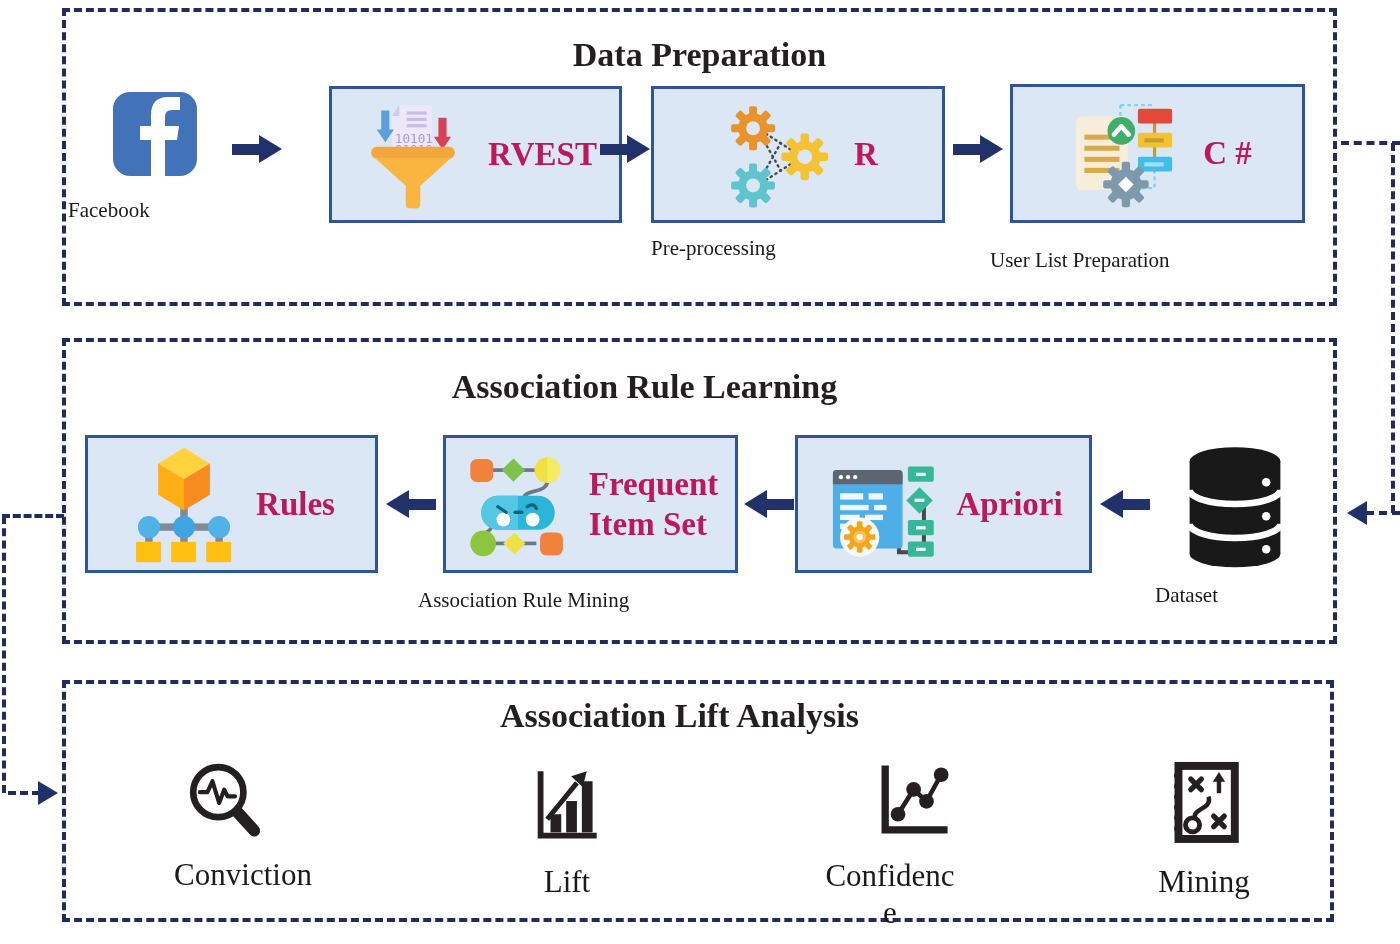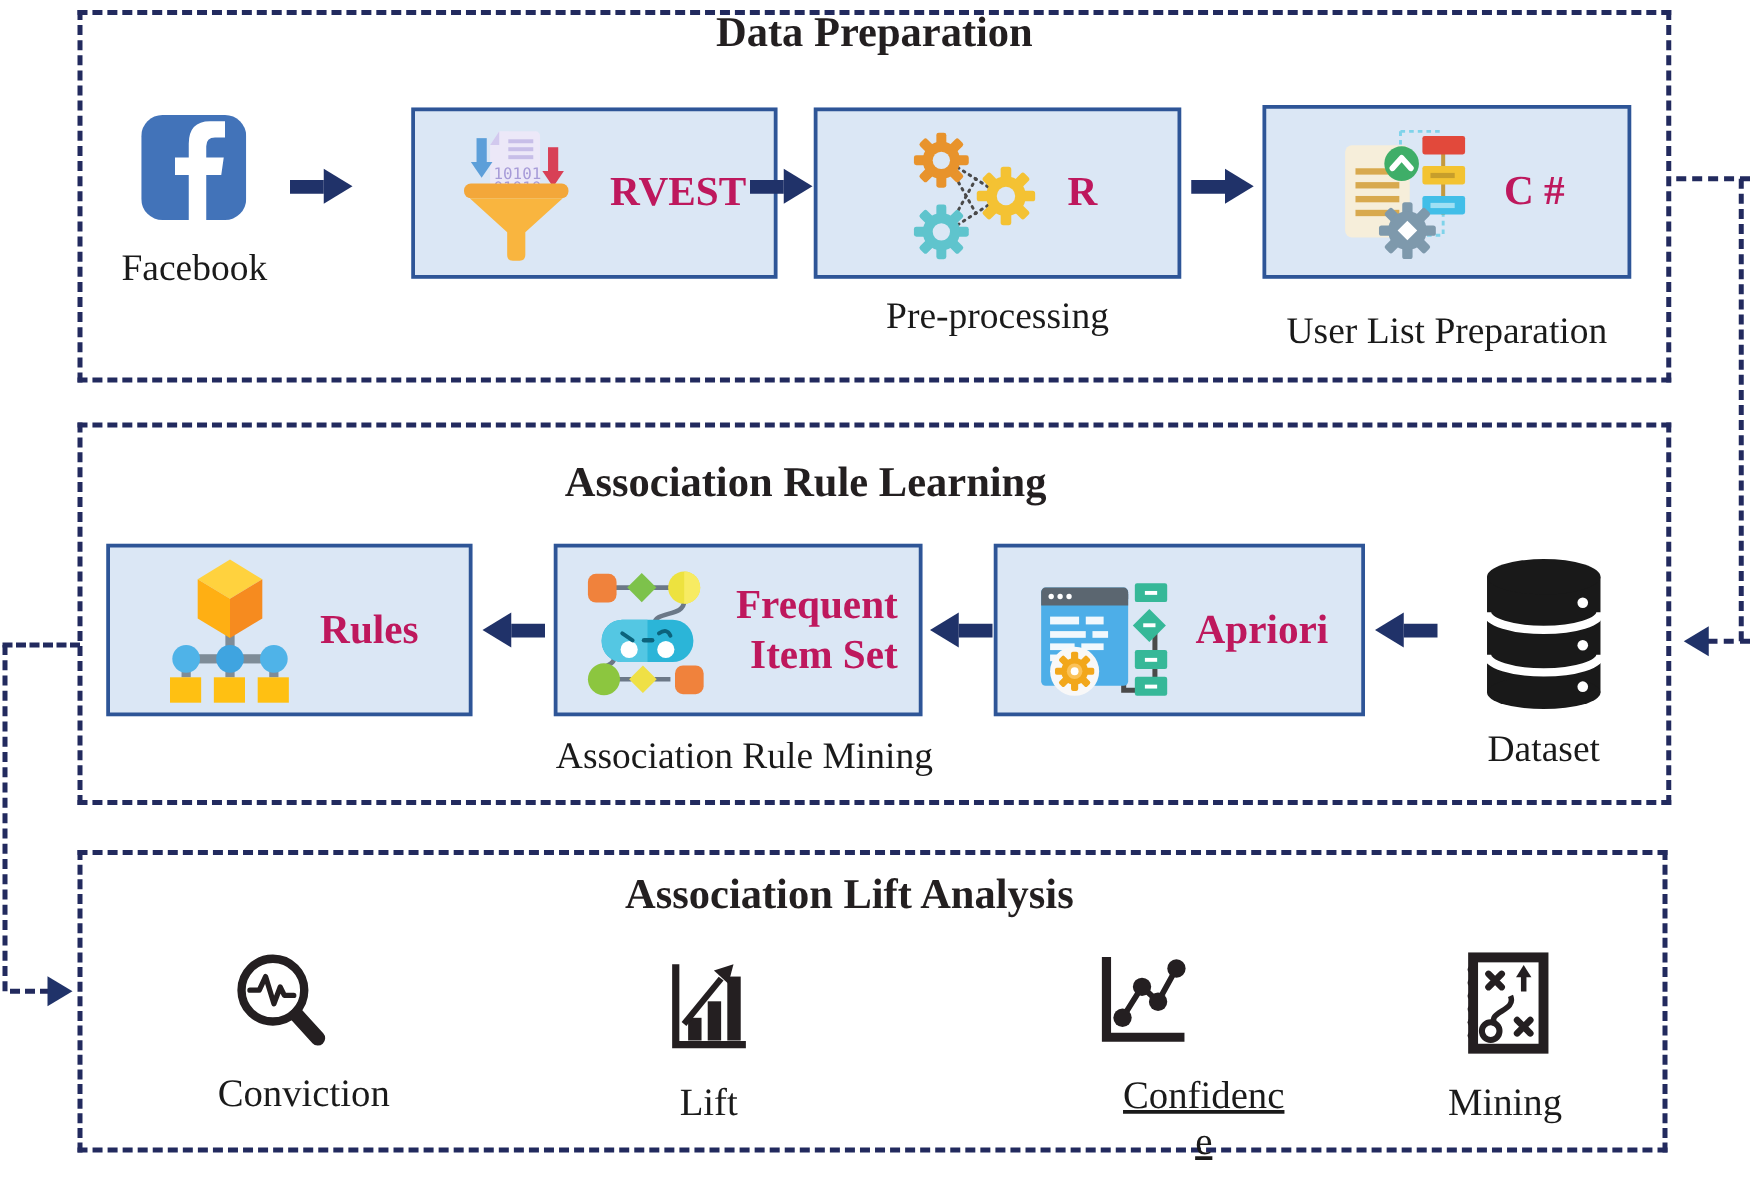--- a/index.html
+++ b/index.html
@@ -5,48 +5,48 @@
   html,body { margin:0; padding:0; background:#fff; }
   #canvas { position:relative; width:1400px; height:944px; background:#ffffff; overflow:hidden;
             font-family:"Liberation Serif","DejaVu Serif",serif; color:#1a1a1a; }
 
   .sec { position:absolute; border:4px dashed #222A5E; box-sizing:border-box; }
   #sec-prep     { left:62px;  top:8px;   width:1275px; height:298px; }
   #sec-learn    { left:62px;  top:338px; width:1275px; height:306px; }
   #sec-analysis { left:62px;  top:680px; width:1272px; height:242px; }
 
   .sec-title { position:absolute; font-weight:bold; font-size:34px; text-align:center; color:#231F20; }
-  #title-prep     { left:62px; top:8px;  width:1275px; }
+  #title-prep     { left:62px; top:36px;  width:1275px; }
   #title-learn    { left:62px; top:368px; width:1165px; }
   #title-analysis { left:62px; top:697px; width:1235px; }
 
   .box { position:absolute; background:#DBE7F5; border:3px solid #2E5597; box-sizing:border-box;
          display:flex; align-items:center; justify-content:center; gap:16px; }
   #box-extract  { left:297px;  top:86px;  width:293px; height:137px;margin-left:32px; }
   #box-preproc  { left:651px;  top:86px;  width:294px; height:137px; }
   #box-userlist { left:1010px; top:84px;  width:295px; height:139px; }
   #box-rules    { left:85px;   top:435px; width:293px; height:138px; }
   #box-frequent { left:443px;  top:435px; width:295px; height:138px; }
   #box-apriori  { left:795px;  top:435px; width:297px; height:138px; }
 
   .box-label { font-weight:bold; font-size:33px; color:#be185d; white-space:nowrap; }
-  .box-label.two-line { line-height:40px; text-align:right; }
-
-  .caption { position:absolute; font-size:30px; text-align:center; }
+  .box-label.two-line { line-height:40px; text-align:left; }
+
+  .caption { position:absolute; font-size:21px; }
   #cap-extract  { left:297px;  top:236px; width:293px; }
   #cap-preproc  { left:651px;  top:236px; width:294px; }
   #cap-userlist { left:990px;  top:248px; width:335px;font-family:Liberation Serif, serif; }
   #cap-mining   { left:418px;  top:588px; width:355px; }
   #lbl-facebook { left:68px;   top:198px; width:175px; }
   #lbl-dataset  { left:1155px; top:583px; width:160px; }
 
   .metric-label { position:absolute; font-size:31px; text-align:center; line-height:37px; }
   #lbl-conviction { left:143px;  top:856px; width:200px; }
   #lbl-lift       { left:497px;  top:863px; width:140px; }
-  #lbl-confidence { left:883px;  top:857px; width:160px;text-decoration:underline; }
+  #lbl-confidence { left:810px;  top:857px; width:160px; }
   #lbl-support    { left:1124px; top:863px; width:160px; }
 
   .icon-abs { position:absolute; }
 
   
   .arr { position:absolute; display:flex; align-items:center; }
   .arr .shaft { width:27px; height:11px; background:#203269; }
   .arr .head  { width:0; height:0; border-top:14px solid transparent; border-bottom:14px solid transparent; }
   .arr.right .head { border-left:23px solid #203269; }
   .arr.left  { flex-direction:row-reverse; }

